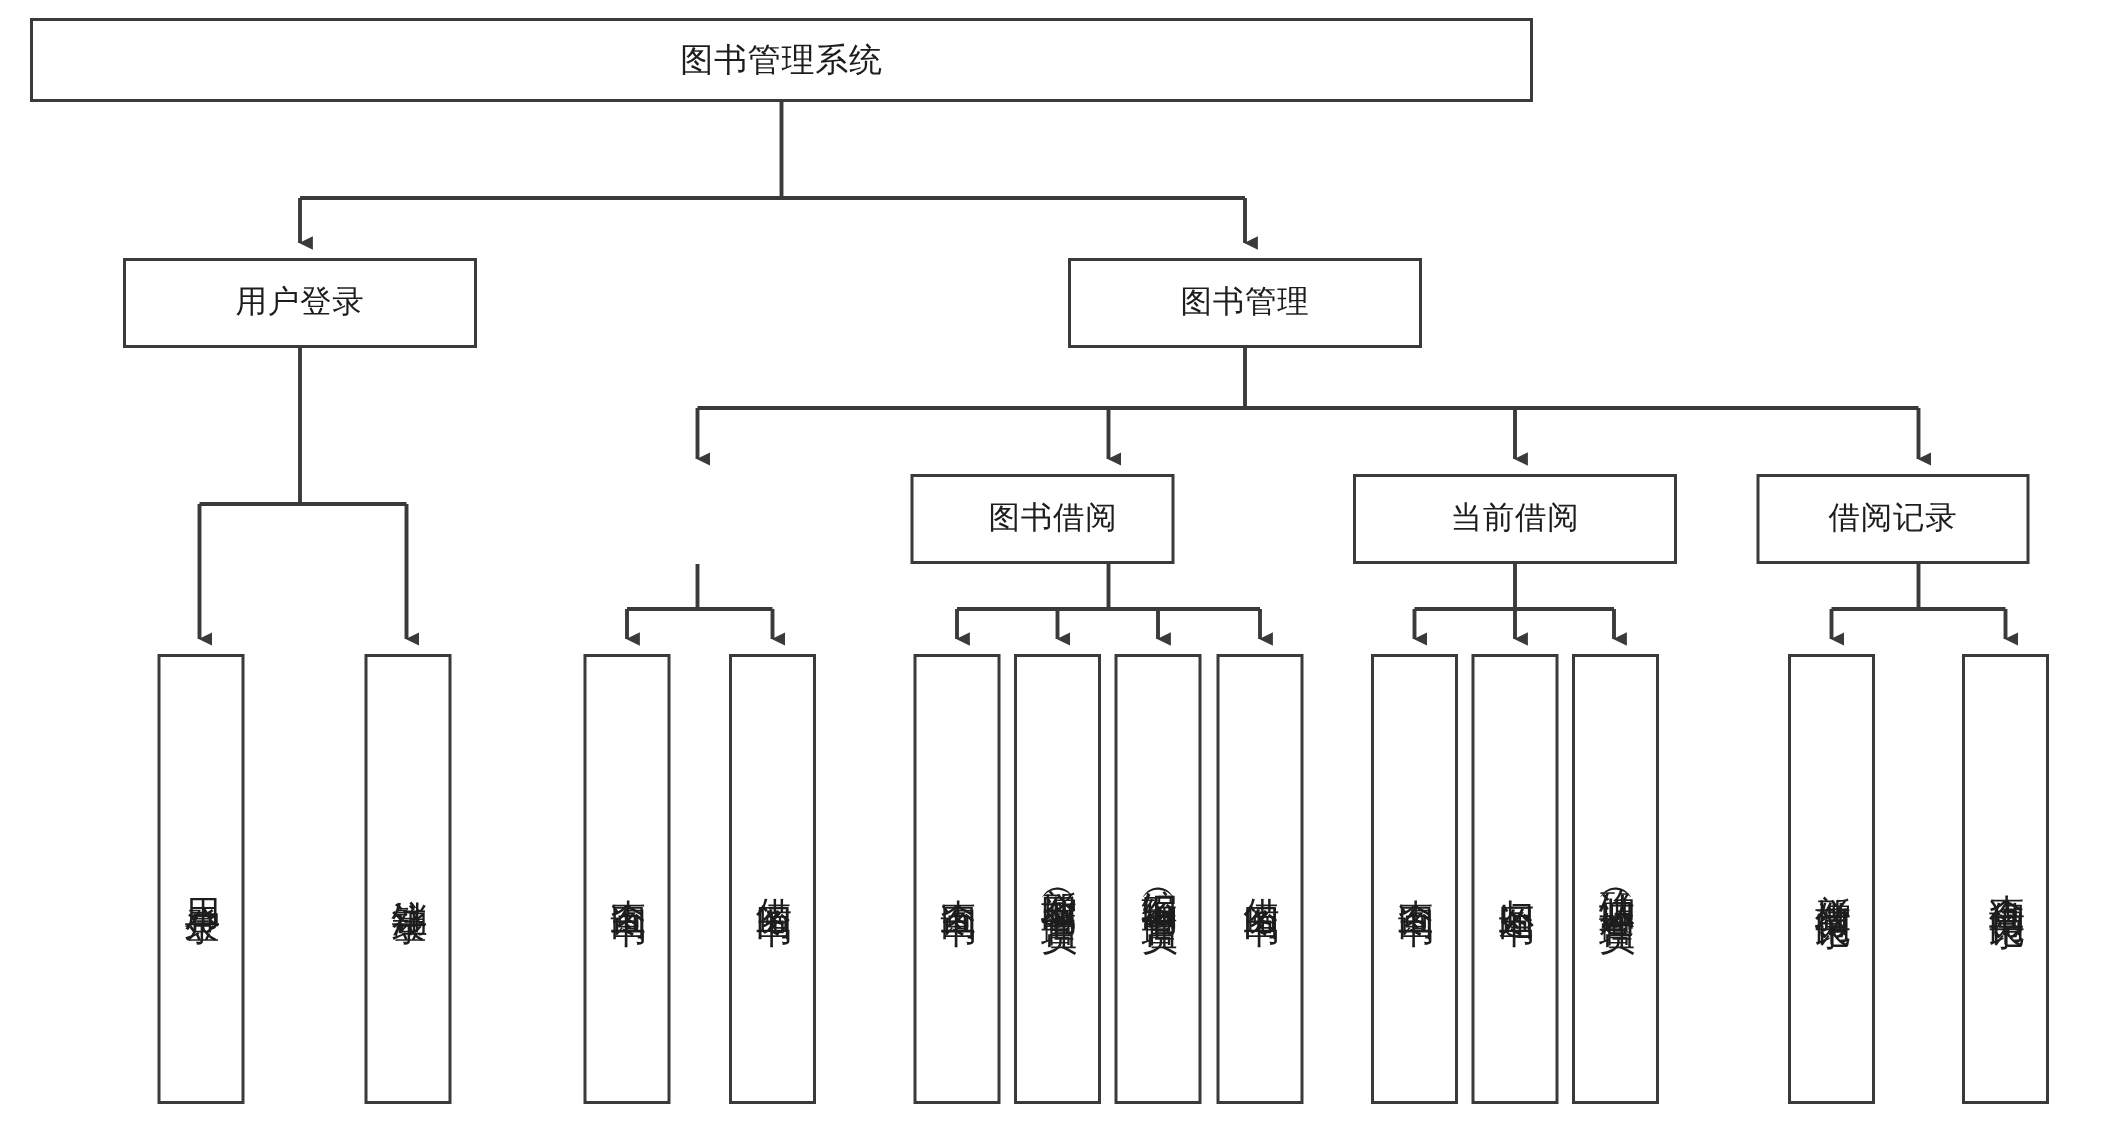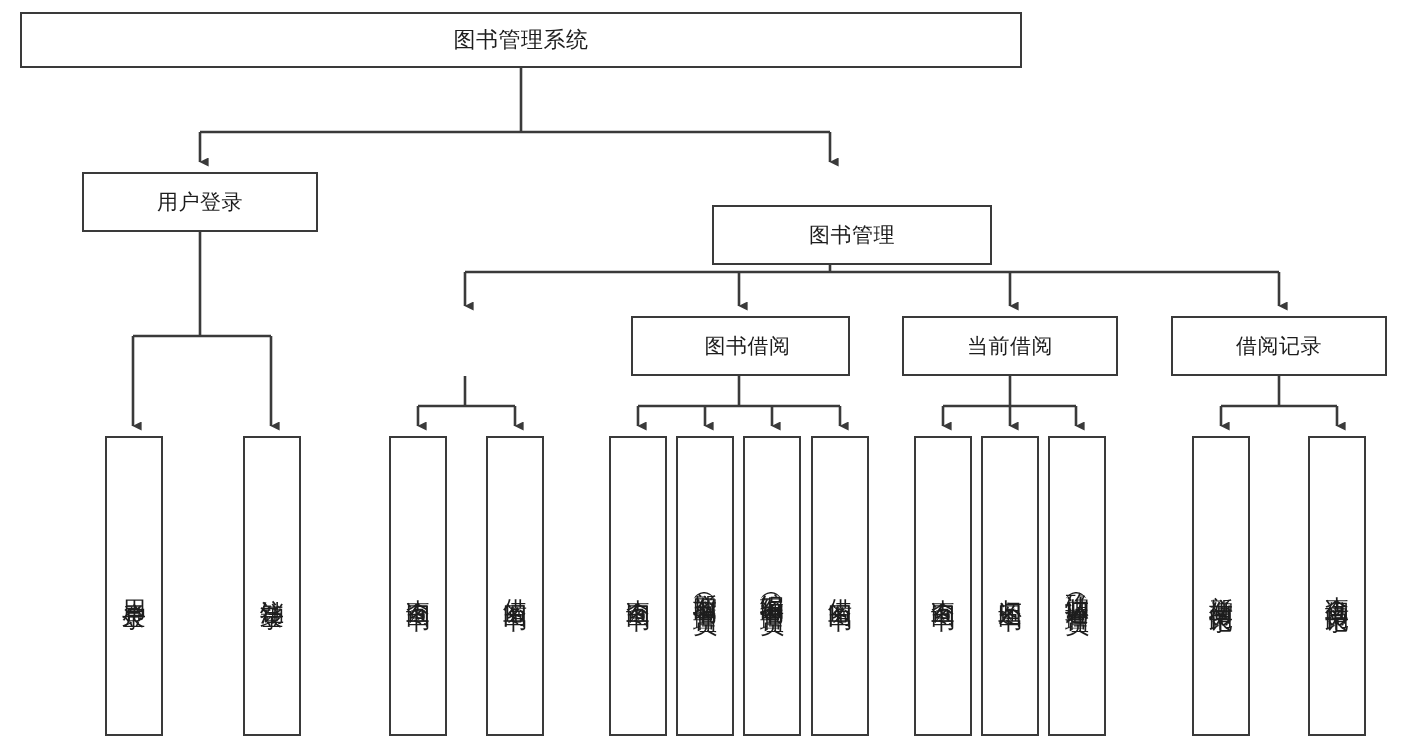--- a/index.html
+++ b/index.html
@@ -113,31 +113,31 @@
     </g>
   </svg>
 
   <div class="node root horiz" style="left:20px;top:12px;width:1002px;height:56px;">
     <span class="lbl">图书管理系统</span>
   </div>
 
   <div class="node horiz" style="left:82px;top:172px;width:236px;height:60px;">
     <span class="lbl">用户登录</span>
   </div>
-  <div class="node horiz" style="left:712px;top:172px;width:280px;height:60px;margin-top:33px;">
+  <div class="node horiz" style="left:712px;top:172px;width:236px;height:60px;">
     <span class="lbl">图书管理</span>
   </div>
 
-  <div class="node horiz" style="left:631px;top:316px;width:219px;height:60px;padding-left:14px;">
+  <div class="node horiz" style="left:607px;top:316px;width:176px;height:60px;padding-left:14px;">
     <span class="lbl">图书借阅</span>
   </div>
   <div class="node horiz" style="left:902px;top:316px;width:216px;height:60px;">
     <span class="lbl">当前借阅</span>
   </div>
-  <div class="node horiz" style="left:1171px;top:316px;width:216px;height:60px;">
+  <div class="node horiz" style="left:1171px;top:316px;width:182px;height:60px;">
     <span class="lbl">借阅记录</span>
   </div>
 
   <div class="node vert" style="left:105px;top:436px;width:58px;height:300px;">
     <span class="lbl">用户登录</span>
   </div>
   <div class="node vert" style="left:243px;top:436px;width:58px;height:300px;">
     <span class="lbl">注销登录</span>
   </div>
 

